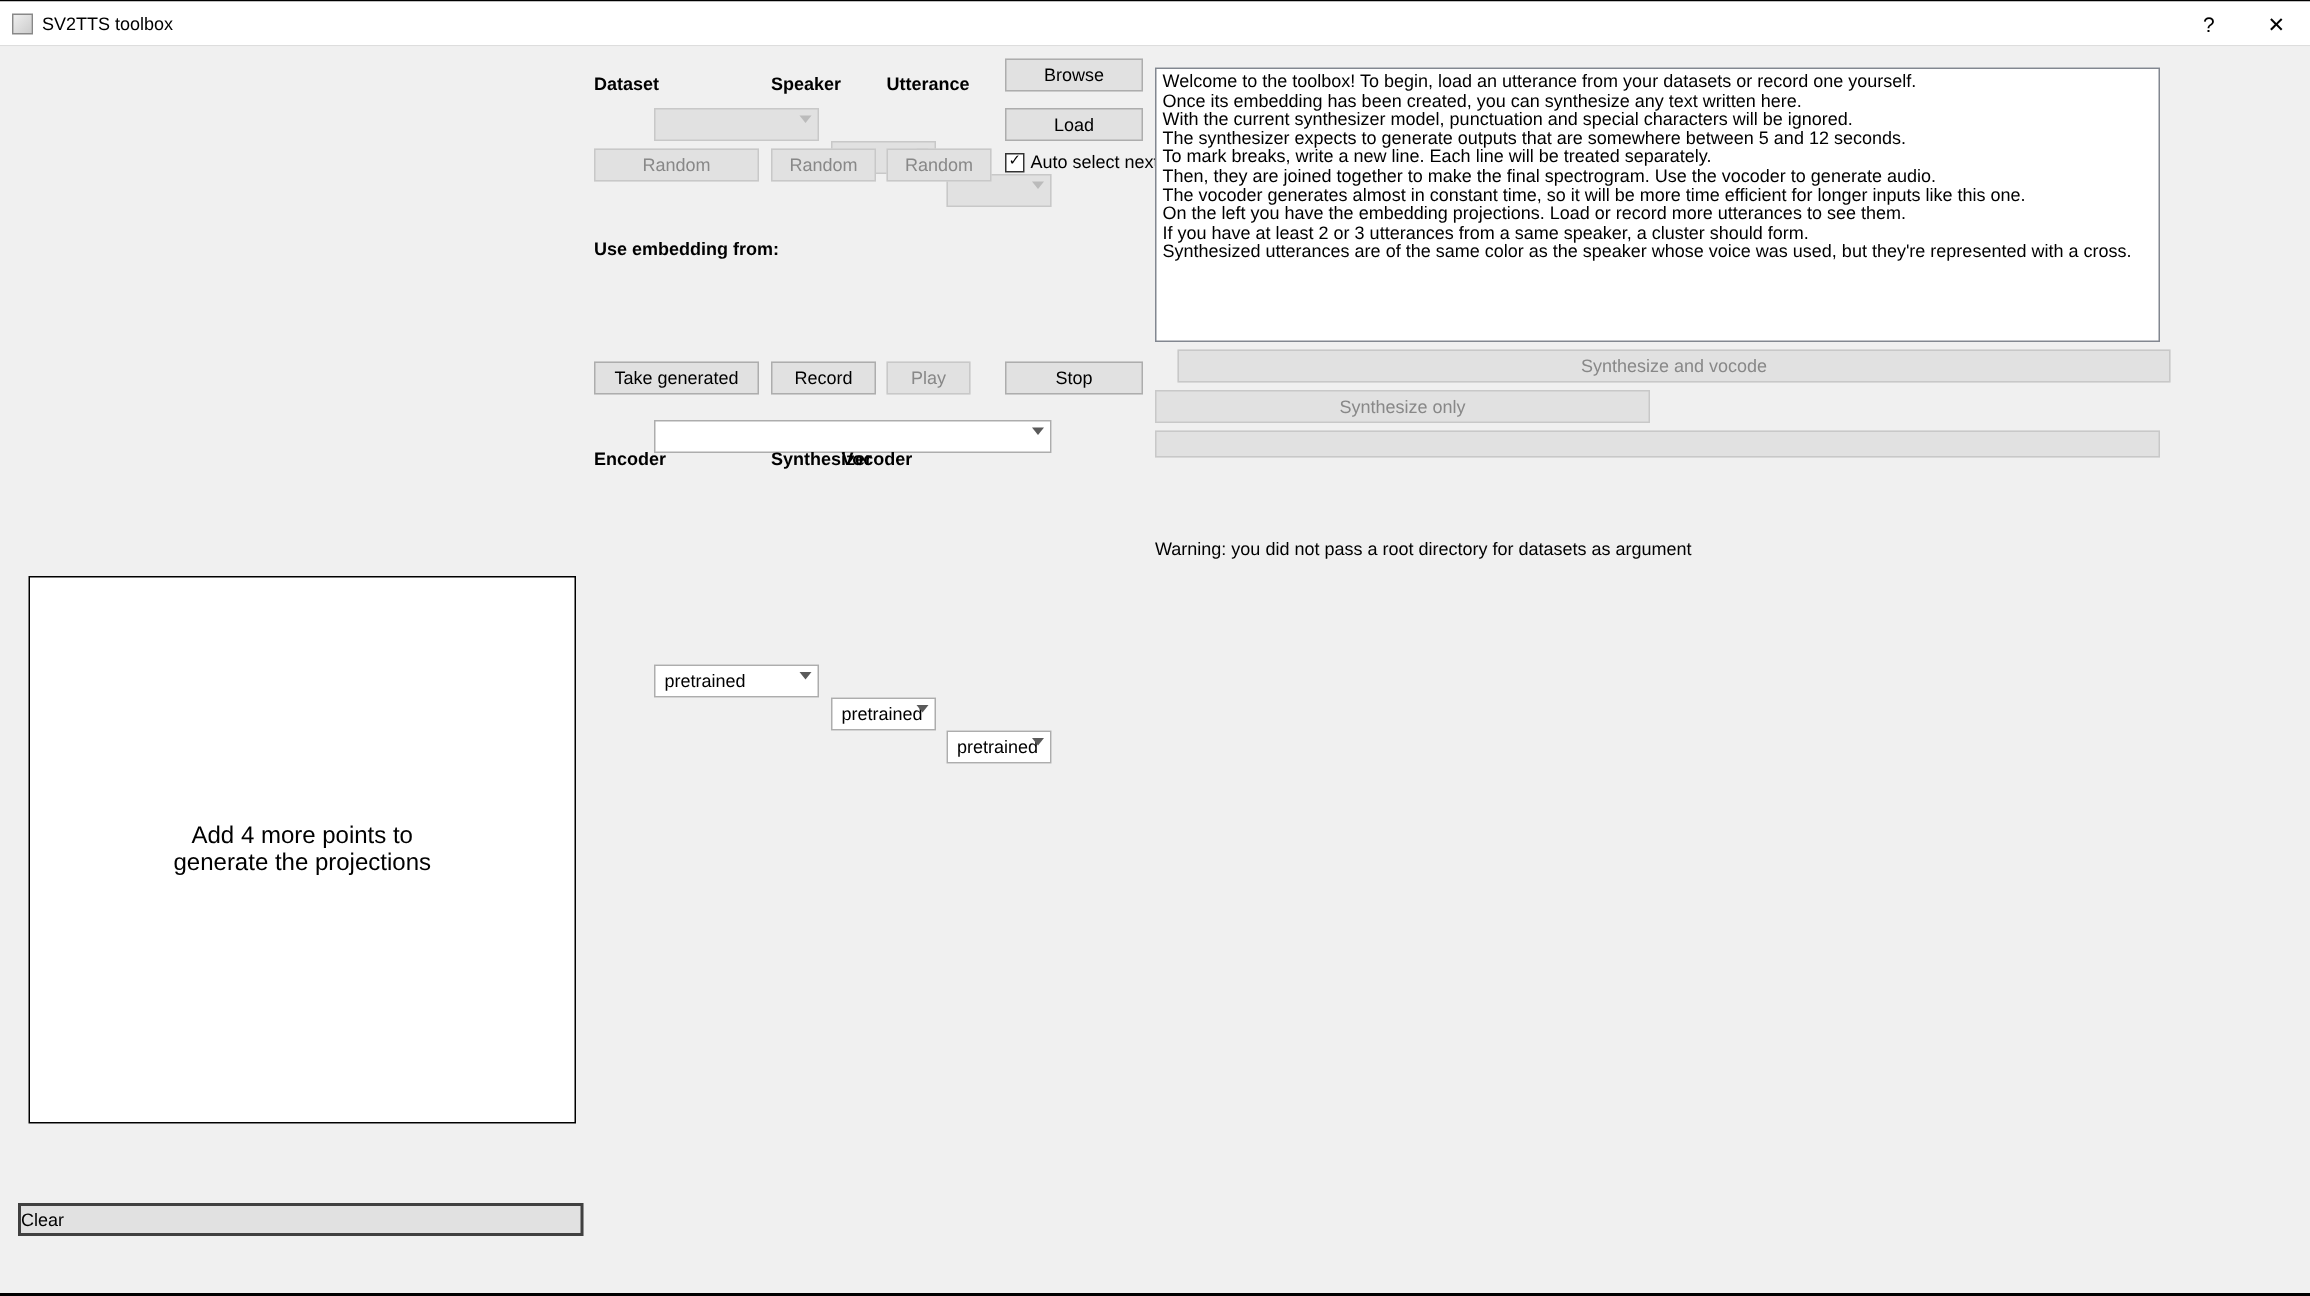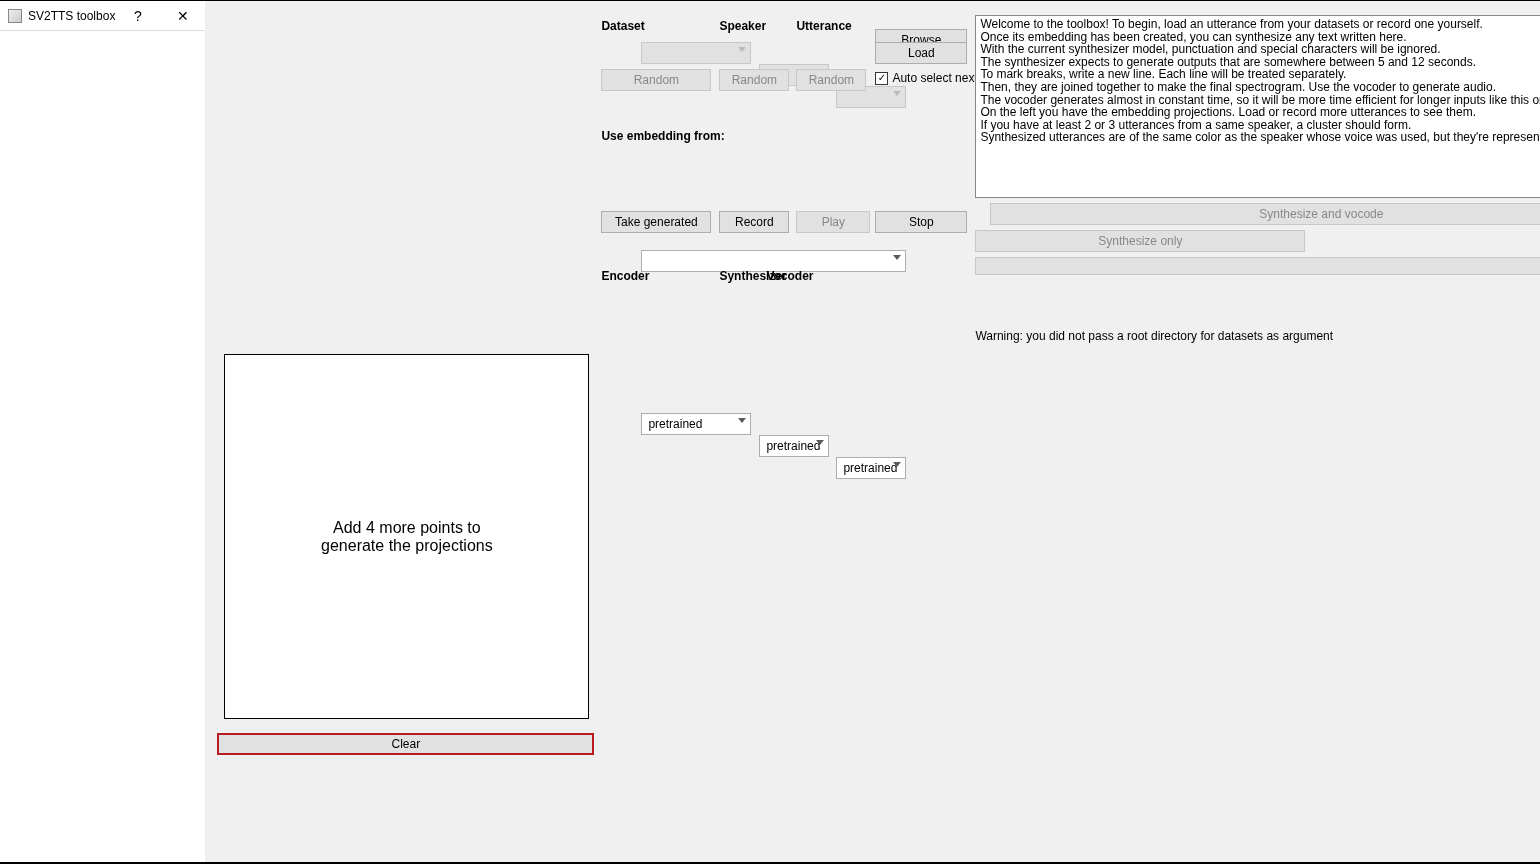--- a/index.html
+++ b/index.html
@@ -10,21 +10,21 @@
   width: 1540px;
   height: 864px;
   overflow: hidden;
 }
 .window {
   background: #fff;
   width: 1540px;
   height: 861px;
   margin-top: 1px;
   display: flex;
-  flex-direction: row;
+  flex-direction: column;
 }
 .titlebar {
   height: 30px;
   background: #fff;
   border-bottom: 1px solid #ddd;
   display: flex;
   align-items: center;
   padding-left: 8px;
 }
 .titlebar-icon {
@@ -110,47 +110,48 @@
   border:1px solid #000;
 }
 .plot-text {
   text-align:center;
   font-size:16px;
   color:#000;
   line-height:1.1;
 }
 .clearbtn {
   background:#e1e1e1;
-  border:2px solid #b91c1c;
+  border:2px solid #404040;
   font-size:12px;
-  text-align:center;
+  text-align:left;
   height:22px;
   line-height:18px;
   cursor:pointer;
+  margin-top:39px;
 }
 .warning { font-size:12px; color:#000; }
 </style>
 </head>
 <body>
 
 <div class="window">
   <div class="titlebar">
     <div class="titlebar-icon"></div>
     <div class="titlebar-title">SV2TTS toolbox</div>
     <div class="titlebar-btn">?</div>
     <div class="titlebar-btn">✕</div>
   </div>
 
   <div class="content">
 
     <div class="abs label" style="left:396px;top:18px">Dataset</div>
     <div class="abs label" style="left:514px;top:18px">Speaker</div>
     <div class="abs label" style="left:591px;top:18px">Utterance</div>
 
-    <div class="abs btn" style="left:670px;top:28px;width:92px">Browse</div>
+    <div class="abs btn" style="left:670px;top:8px;width:92px">Browse</div>
     <div class="abs btn" style="left:670px;top:41px;width:92px">Load</div>
 
     <div class="abs combo disabled" style="left:396px;top:41px;width:110px">
         <div class="combo-arrow"></div>
       </div>
     <div class="abs combo disabled" style="left:514px;top:41px;width:70px">
         <div class="combo-arrow"></div>
       </div>
     <div class="abs combo disabled" style="left:591px;top:41px;width:70px">
         <div class="combo-arrow"></div>
@@ -166,21 +167,21 @@
     </div>
 
     <div class="abs label" style="left:396px;top:128px">Use embedding from:</div>
 
     <div class="abs combo" style="left:396px;top:183px;width:265px;background:#fff;border-color:#adadad">
         <div class="combo-arrow"></div>
       </div>
 
     <div class="abs btn" style="left:396px;top:210px;width:110px">Take generated</div>
     <div class="abs btn" style="left:514px;top:210px;width:70px">Record</div>
-    <div class="abs btn disabled" style="left:591px;top:210px;width:74px">Play</div>
+    <div class="abs btn disabled" style="left:591px;top:210px;width:56px">Play</div>
     <div class="abs btn" style="left:670px;top:210px;width:92px">Stop</div>
 
     <div class="abs label" style="left:396px;top:268px">Encoder</div>
     <div class="abs label" style="left:514px;top:268px">Synthesizer</div>
     <div class="abs label" style="left:561px;top:268px">Vocoder</div>
 
     <div class="abs combo" style="left:396px;top:324px;width:110px;background:#fff">
       <span class="combo-text">pretrained</span>
       <div class="combo-arrow"></div>
     </div>

